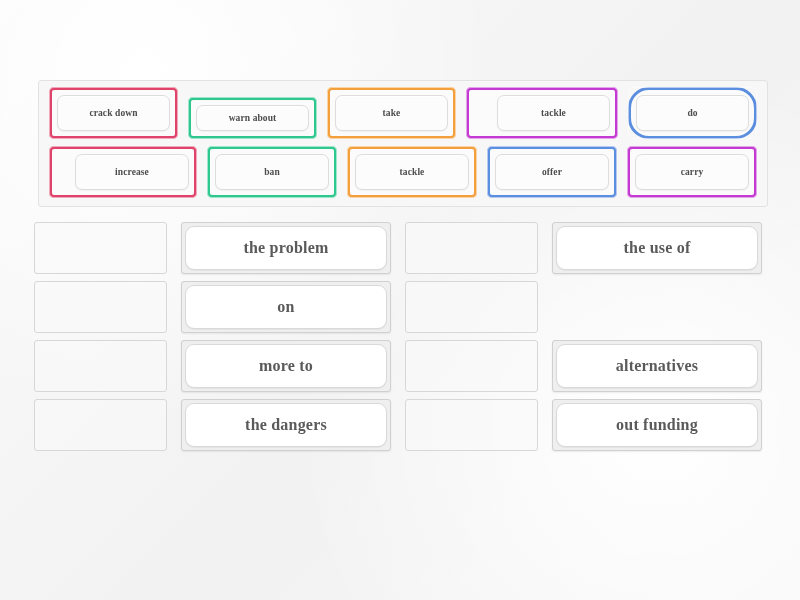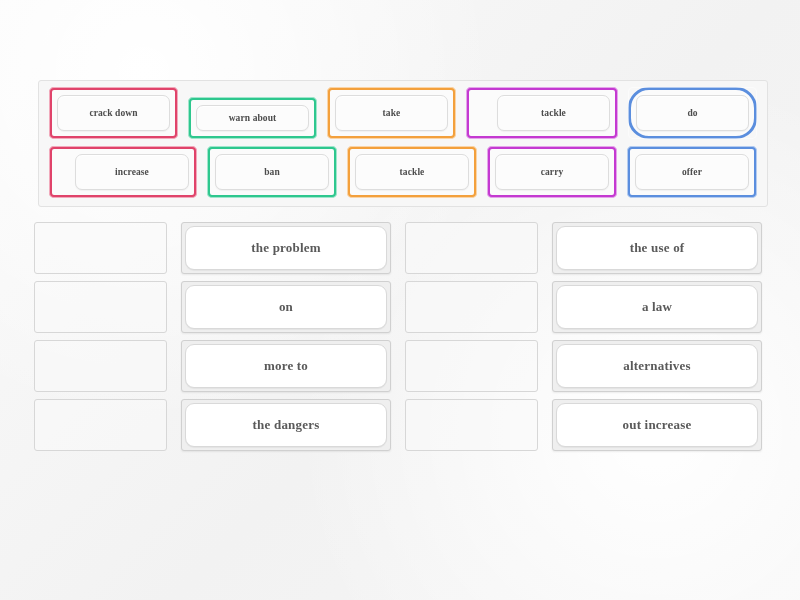--- a/index.html
+++ b/index.html
@@ -130,21 +130,21 @@
     border-radius: 9px;
     display: flex;
     align-items: center;
     justify-content: center;
     box-shadow: inset 0 1px 0 #ffffff, 0 1px 1px rgba(0,0,0,0.05);
   }
 
   .word-label {
     font-family: "Liberation Serif", serif;
     font-weight: bold;
-    font-size: 13px;
+    font-size: 16px;
     color: #5a5a5a;
     letter-spacing: 0.2px;
     white-space: nowrap;
   }
 </style>
 </head>
 <body style="background-color: rgb(245, 245, 245);">
 
 <div id="top-panel">
 
@@ -185,30 +185,30 @@
     <div class="color-tile" style="border-color: rgb(46, 199, 142);">
       <div class="tile-inner">
         <span class="tile-label">ban</span>
       </div>
     </div>
     <div class="color-tile" style="border-color: rgb(243, 160, 60);">
       <div class="tile-inner">
         <span class="tile-label">tackle</span>
       </div>
     </div>
+    <div class="color-tile" style="border-color: rgb(91, 142, 222);">
+      <div class="tile-inner">
+        <span class="tile-label">offer</span>
+      </div>
+    </div>
     <div class="color-tile" style="border-color: rgb(196, 57, 209);">
       <div class="tile-inner">
         <span class="tile-label">carry</span>
       </div>
     </div>
-    <div class="color-tile" style="border-color: rgb(91, 142, 222);">
-      <div class="tile-inner">
-        <span class="tile-label">offer</span>
-      </div>
-    </div>
   </div>
 
 </div>
 
 <div id="match-grid">
 
   <div class="match-row">
     <div class="drop-zone"></div>
     <div class="cell-gap"></div>
     <div class="word-frame">
@@ -230,25 +230,20 @@
     <div class="drop-zone"></div>
     <div class="cell-gap"></div>
     <div class="word-frame">
       <div class="word-card">
         <span class="word-label">on</span>
       </div>
     </div>
     <div class="pair-gap"></div>
     <div class="drop-zone"></div>
     <div class="cell-gap"></div>
-    <div class="word-frame">
-      <div class="word-card">
-        <span class="word-label">a law</span>
-      </div>
-    </div>
   </div>
 
   <div class="match-row">
     <div class="drop-zone"></div>
     <div class="cell-gap"></div>
     <div class="word-frame">
       <div class="word-card">
         <span class="word-label">more to</span>
       </div>
     </div>
@@ -269,18 +264,18 @@
     <div class="word-frame">
       <div class="word-card">
         <span class="word-label">the dangers</span>
       </div>
     </div>
     <div class="pair-gap"></div>
     <div class="drop-zone"></div>
     <div class="cell-gap"></div>
     <div class="word-frame">
       <div class="word-card">
-        <span class="word-label">out increase</span>
+        <span class="word-label">out funding</span>
       </div>
     </div>
   </div>
 
 </div>
 
 </body></html>

